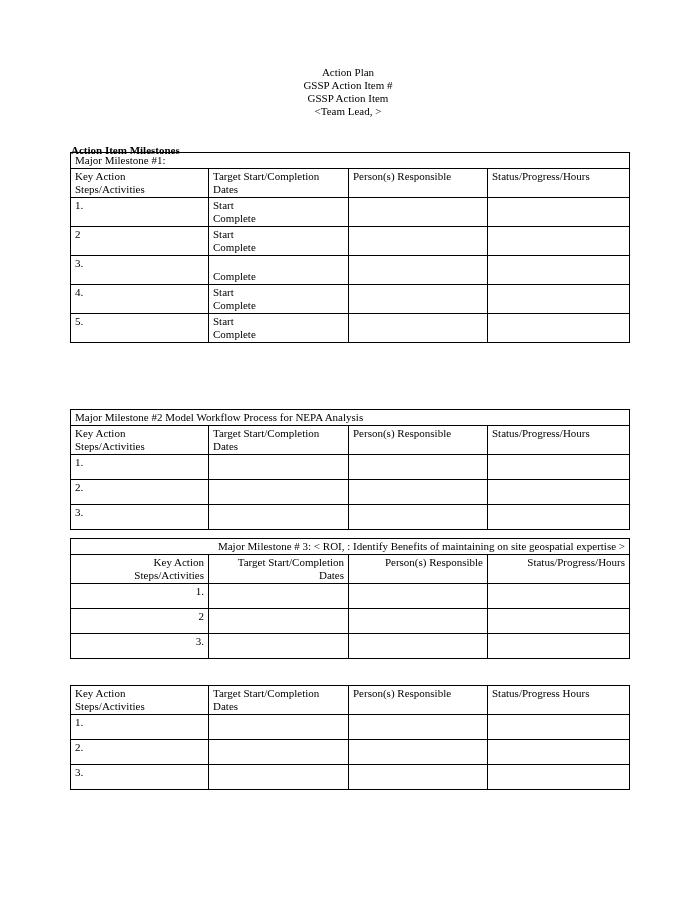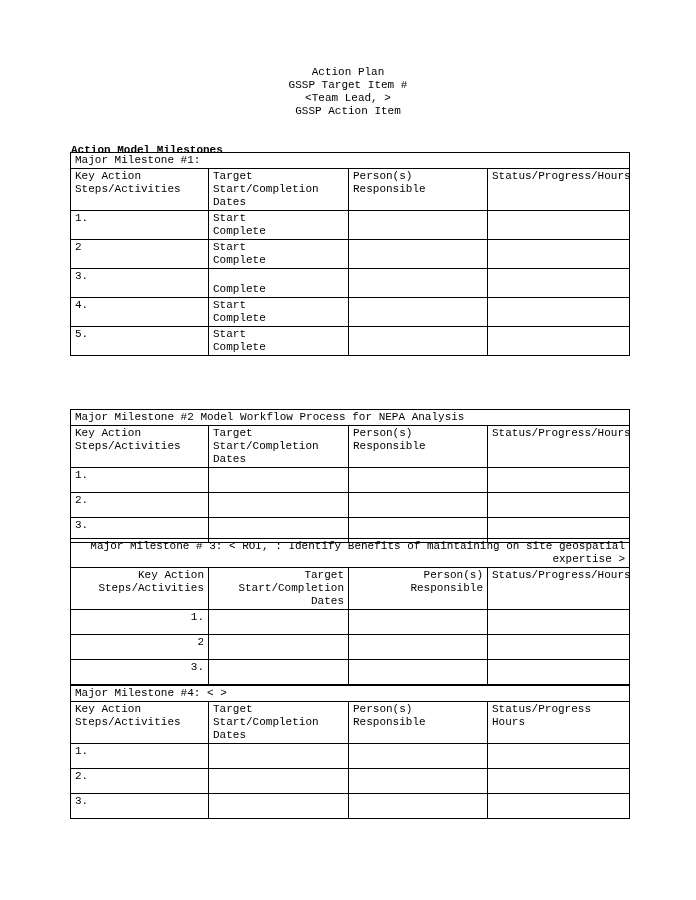--- a/index.html
+++ b/index.html
@@ -1,21 +1,21 @@
 <!DOCTYPE html>
 <html><head>
 <meta charset="utf-8">
 <style>
   html, body { margin: 0; padding: 0; background: #ffffff; }
   .page {
     position: relative;
     width: 696px;
     height: 900px;
     background: #ffffff;
-    font-family: Liberation Mono, monospace;
+    font-family: Liberation Serif, serif;
     font-size: 11px;
     line-height: 13px;
     color: #000000;
     overflow: hidden;
   }
   .title-block {
     position: absolute;
     top: 66px;
     left: 0;
     width: 100%;
@@ -56,26 +56,26 @@
   col.c3 { width: 139px; }
   col.c4 { width: 142px; }
 </style>
 </head>
 <body>
 
 <div class="page">
 
   <div class="title-block">
     <div>Action Plan</div>
-    <div>GSSP Target Item #</div>
+    <div>GSSP Action Item #</div>
+    <div>GSSP Action Item</div>
     <div>&lt;Team Lead, &gt;</div>
-    <div>GSSP Action Item</div>
   </div>
 
-  <div class="section-heading">Action Model Milestones</div>
+  <div class="section-heading">Action Item Milestones</div>
 
   <table class="milestone-table t1">
     <colgroup>
         <col class="c1">
         <col class="c2">
         <col class="c3">
         <col class="c4">
       </colgroup>
     <tbody>
         <tr class="milestone-row">
@@ -208,23 +208,20 @@
     </table>
 
   <table class="milestone-table t4">
     <colgroup>
         <col class="c1">
         <col class="c2">
         <col class="c3">
         <col class="c4">
       </colgroup>
     <tbody>
-        <tr class="milestone-row">
-      <td colspan="4">Major Milestone #4: &lt;  &gt;</td>
-    </tr>
     <tr class="header-row">
       <td>Key Action
 Steps/Activities</td>
       <td>Target Start/Completion
 Dates</td>
       <td>Person(s) Responsible</td>
       <td>Status/Progress Hours</td>
     </tr>
     <tr class="data-row">
       <td>1.</td>

